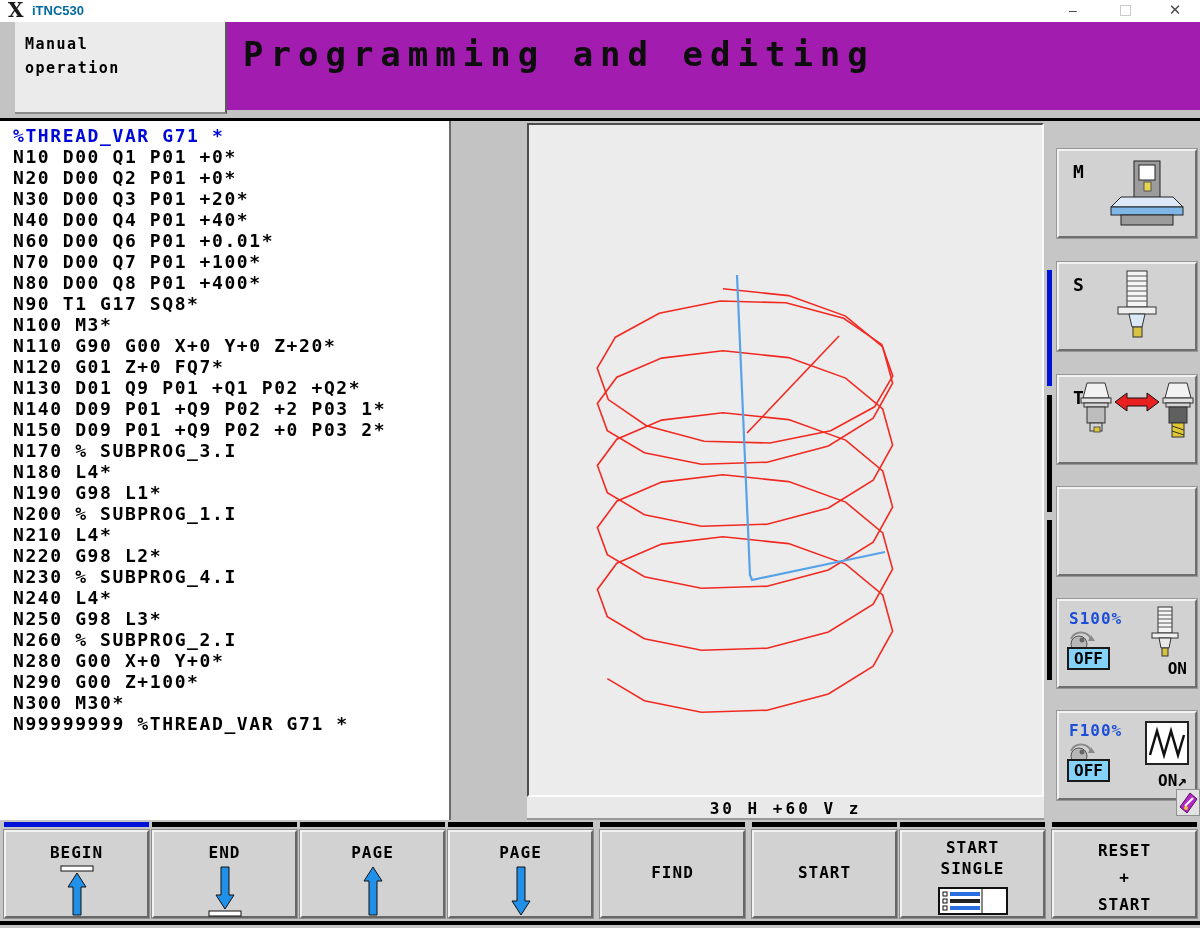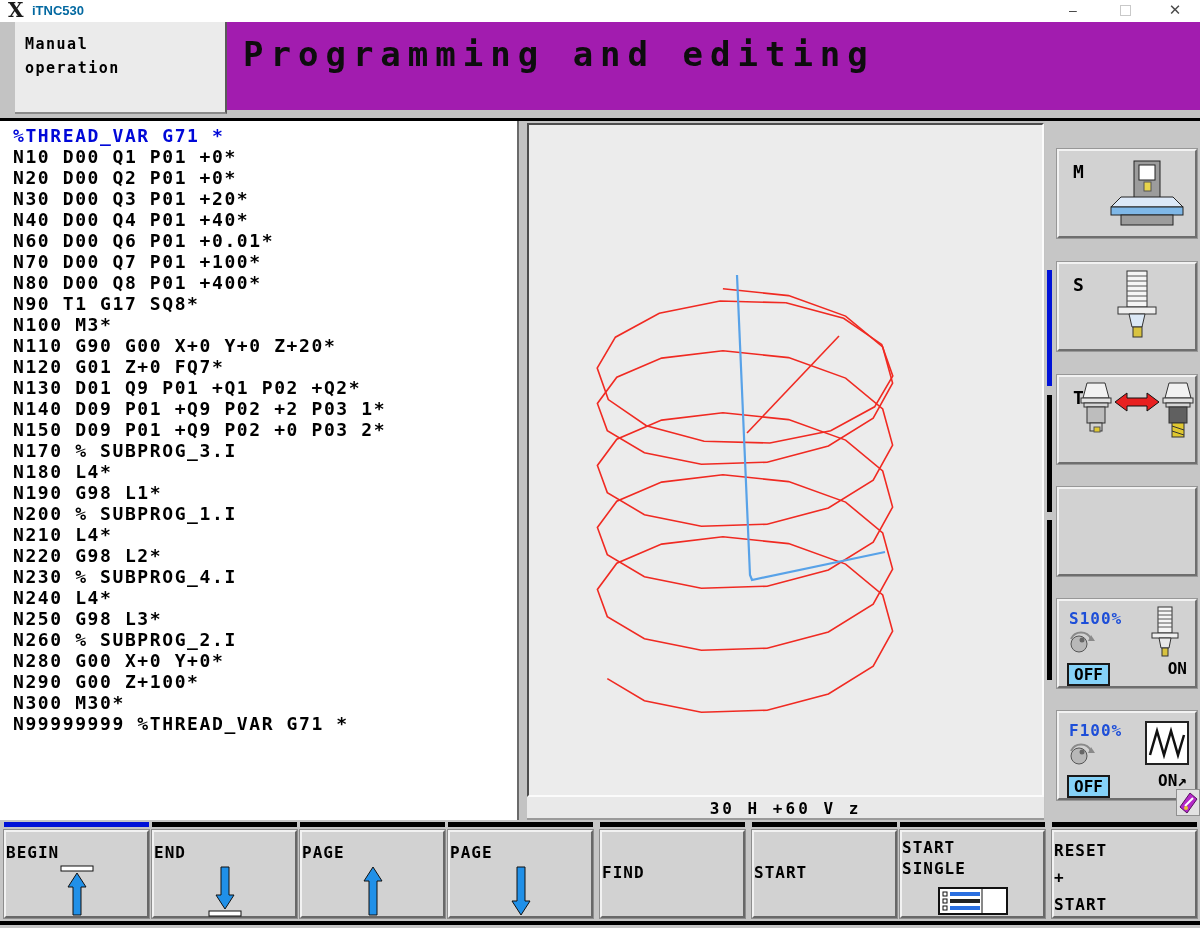--- a/index.html
+++ b/index.html
@@ -17,46 +17,46 @@
   .win-close{right:8px;font-size:15px}
 
   
   .header{position:absolute;left:15px;top:22px;width:1200px;height:88px;background:#a21caf}
   .mode-box{position:absolute;left:0;top:0;width:212px;height:92px;background:#ebebeb;border-right:2px solid #5a5a5a;border-bottom:2px solid #8a8a8a;padding:10px 0 0 10px}
   .mode-box div{font-size:15px;font-weight:bold;letter-spacing:1.5px;line-height:24px;color:#000}
   .header-title{position:absolute;left:228px;top:12px;font-size:34px;font-weight:bold;letter-spacing:7px;color:#0d0d0d;white-space:nowrap}
   .header-line{position:absolute;left:0;top:118px;width:1200px;height:3px;background:#000}
 
   
-  .program-pane{position:absolute;left:0;top:121px;width:519px;height:699px;background:#ffffff;border-right:2px solid #6a6a6a;padding:4px 0 0 13px;overflow:hidden}
+  .program-pane{position:absolute;left:0;top:121px;width:451px;height:699px;background:#ffffff;border-right:2px solid #6a6a6a;padding:4px 0 0 13px;overflow:hidden}
   .code-line{font-size:18px;font-weight:bold;letter-spacing:1.6px;line-height:21px;white-space:pre;color:#000}
   .code-line.first{color:#0008d8}
 
   
   .gfx-panel{position:absolute;left:527px;top:123px;width:517px;height:674px;background:#ececec;border:2px solid;border-color:#4d4d4d #fbfbfb #fbfbfb #4d4d4d}
   .gfx-panel svg{position:absolute;left:0;top:0}
   .gfx-status{position:absolute;left:527px;top:797px;width:517px;height:23px;background:#e9e9e9;border-bottom:2px solid #9a9a9a;text-align:center;font-size:16px;font-weight:bold;letter-spacing:3px;color:#000;padding-top:2px}
 
   
   .sidebar{position:absolute;left:1045px;top:121px;width:155px;height:699px;background:#c6c6c6}
   .ind{position:absolute;left:2px;width:5px}
   .ind.blue{background:#0012d8}
   .ind.black{background:#000}
   .skey{position:absolute;left:12px;width:140px;height:89px;background:#d2d2d2;border:2px solid;border-color:#f2f2f2 #6e6e6e #6e6e6e #f2f2f2;box-shadow:0 0 0 1px #979797}
   .skey-label{position:absolute;left:14px;top:10px;font-size:18px;font-weight:bold;color:#000}
   .skey-sub{position:absolute;left:10px;top:8px;font-size:16px;font-weight:bold;letter-spacing:1px;color:#1d4ed8}
-  .badge-off{position:absolute;left:8px;bottom:0;background:#85d2f8;border:2px solid #1a1a1a;padding:0 5px;font-size:16px;font-weight:bold;color:#000}
+  .badge-off{position:absolute;left:8px;bottom:16px;background:#85d2f8;border:2px solid #1a1a1a;padding:0 5px;font-size:16px;font-weight:bold;color:#000}
   .label-on{position:absolute;right:8px;bottom:8px;font-size:16px;font-weight:bold;color:#000}
   .book-btn{position:absolute;left:131px;top:668px;width:24px;height:27px;background:#e2e2e2;border:1px solid #909090}
 
   
   .softkey-area{position:absolute;left:0;top:820px;width:1200px;height:108px;background:#c6c6c6}
   .sk-strip{position:absolute;top:2px;height:5px;width:145px;background:#000}
   .sk-strip.active{background:#0012d8}
-  .sk-btn{position:absolute;top:10px;width:145px;height:88px;background:#d2d2d2;border:2px solid;border-color:#f2f2f2 #686868 #686868 #f2f2f2;box-shadow:0 0 0 1px #8d8d8d;text-align:left}
+  .sk-btn{position:absolute;top:10px;width:145px;height:88px;background:#d2d2d2;border:2px solid;border-color:#f2f2f2 #686868 #686868 #f2f2f2;box-shadow:0 0 0 1px #8d8d8d;text-align:center}
   .sk-label{display:block;margin-top:10px;font-size:16px;font-weight:bold;letter-spacing:1px;line-height:21px;white-space:pre-line;color:#000}
   .sk-label.center{margin-top:30px}
   .sk-label.tight{margin-top:5px}
   .sk-icon{position:absolute;left:0;right:0;margin:auto}
   .sk-bottom-line{position:absolute;left:0;top:101px;width:1200px;height:4px;background:#000}
 </style>
 </head>
 <body>
 
 <div class="titlebar">

